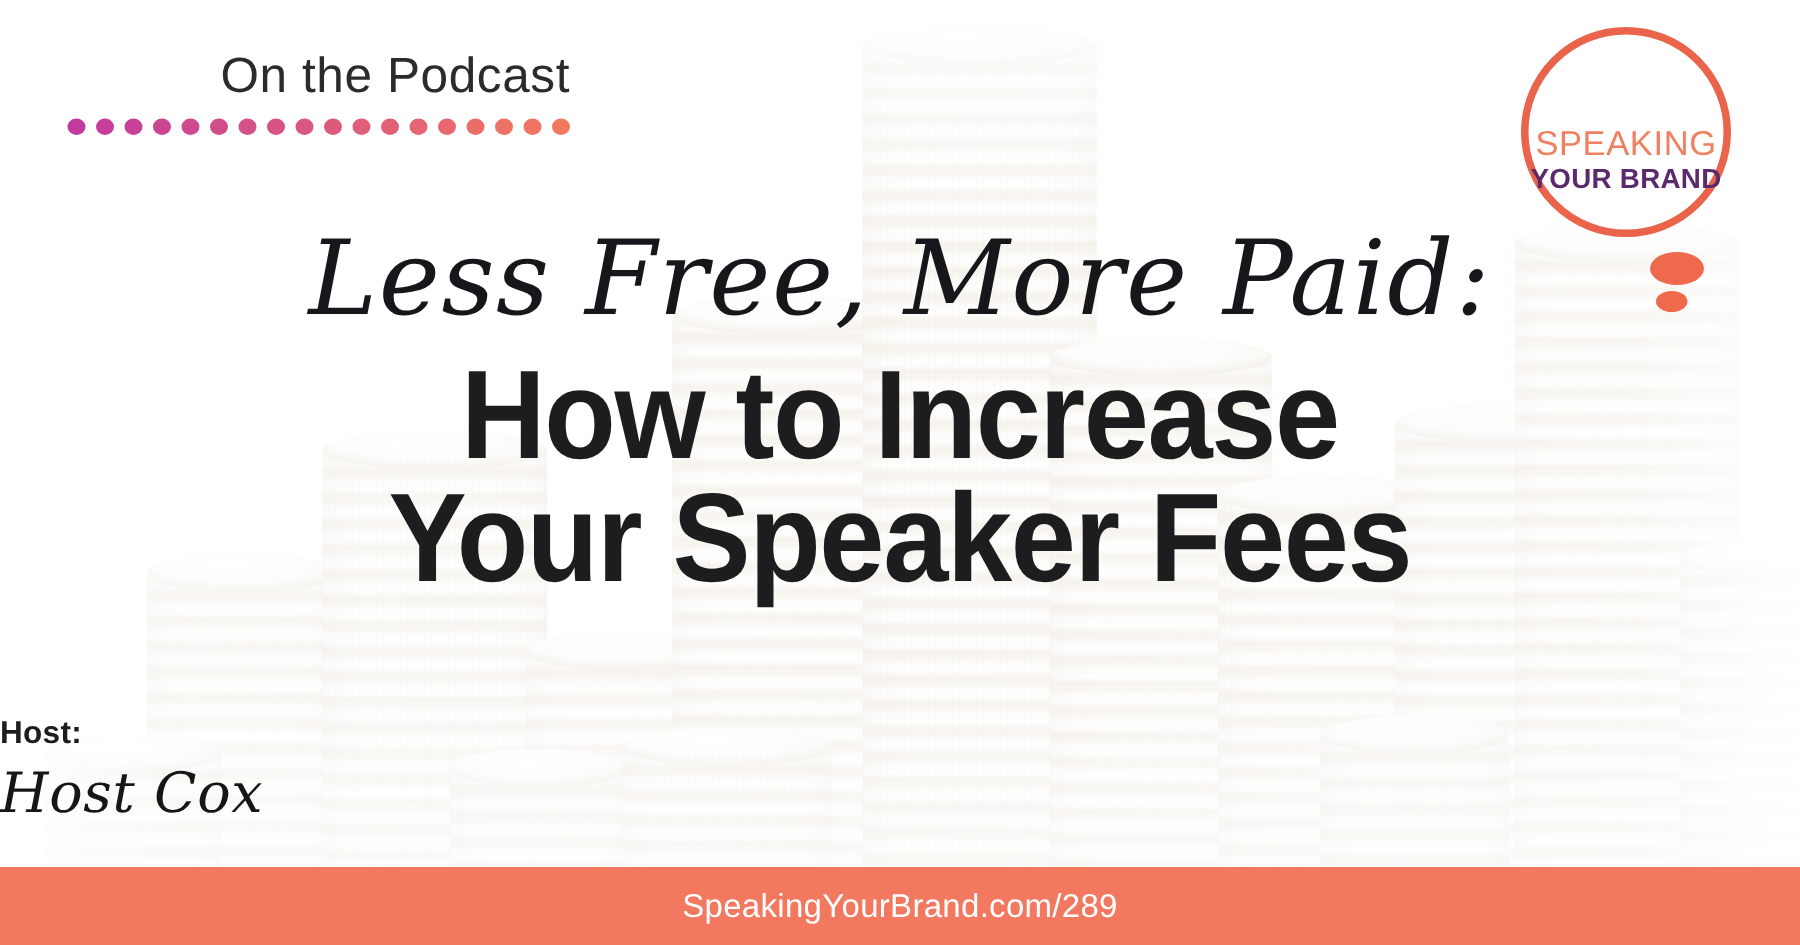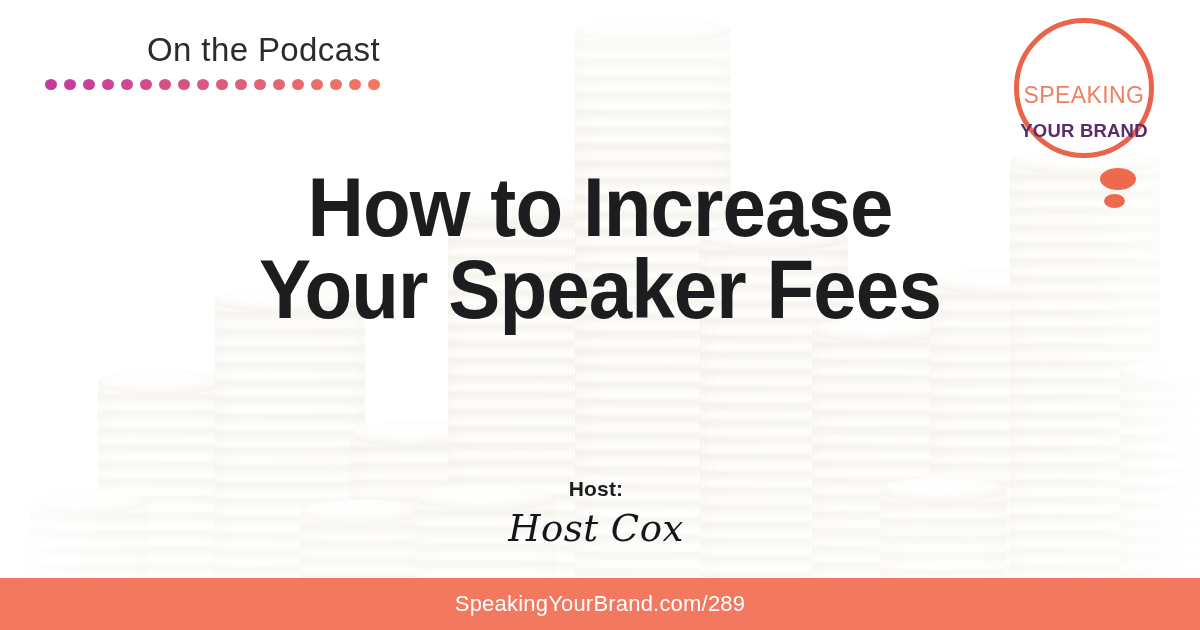--- a/index.html
+++ b/index.html
@@ -138,21 +138,21 @@
     display: block;
     margin-top: 20px;
   }
   .logo-line2 {
     font-family: "Liberation Sans", sans-serif;
     font-size: 18.5px;
     font-weight: 700;
     letter-spacing: .2px;
     color: #5a2a6b;
     display: block;
-    margin-top: 15px;
+    margin-top: 3px;
   }
   .logo-tail-1 {
     position: absolute;
     left: 86px;
     top: 150px;
     width: 36px;
     height: 22px;
     border-radius: 50%;
     background: #ef6a4d;
   }
@@ -195,21 +195,20 @@
     transform: scaleX(0.93);
   }
   .headline-line { display: block; }
 
   
   .host-block {
     position: absolute;
     left: 0;
     right: 8px;
     top: 478px;
-    text-align: center;
   }
   .host-label {
     font-family: "Liberation Sans", sans-serif;
     font-size: 21px;
     font-weight: 700;
     color: #1d1c1e;
     letter-spacing: .2px;
     line-height: 1;
   }
   .host-name {
@@ -295,20 +294,21 @@
     <div class="logo-ring" style="border-color: rgb(233, 100, 75);"></div>
     <div class="logo-wordmark">
       <span class="logo-line1" style="color: rgb(239, 129, 98);">SPEAKING</span>
       <span class="logo-line2" style="color: rgb(90, 42, 107);">YOUR BRAND</span>
     </div>
     <div class="logo-tail-1" style="background: rgb(239, 106, 77);"></div>
     <div class="logo-tail-2" style="background: rgb(239, 106, 77);"></div>
   </div>
 
   <div class="center-block">
+    <div class="script-title">Less Free, More Paid:</div>
     <div class="headline" style="color: rgb(29, 28, 30);">
       <span class="headline-line">How to Increase</span>
       <span class="headline-line">Your Speaker Fees</span>
     </div>
   </div>
 
   <div class="host-block">
     <div class="host-label">Host:</div>
     <div class="host-name">Host Cox</div>
   </div>

